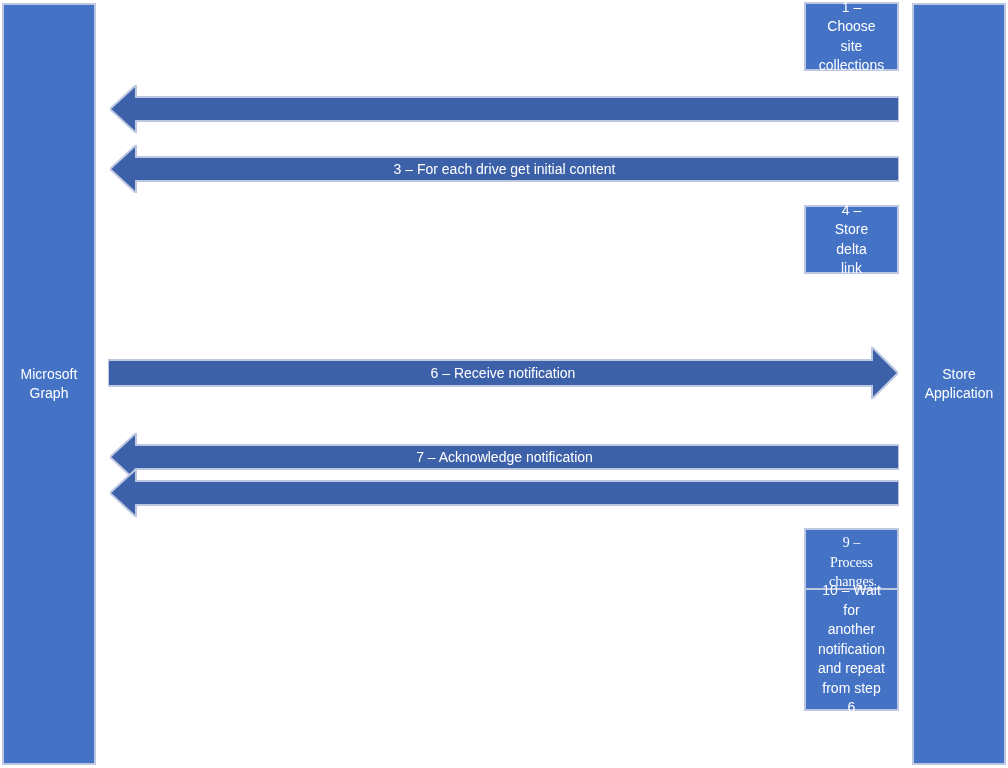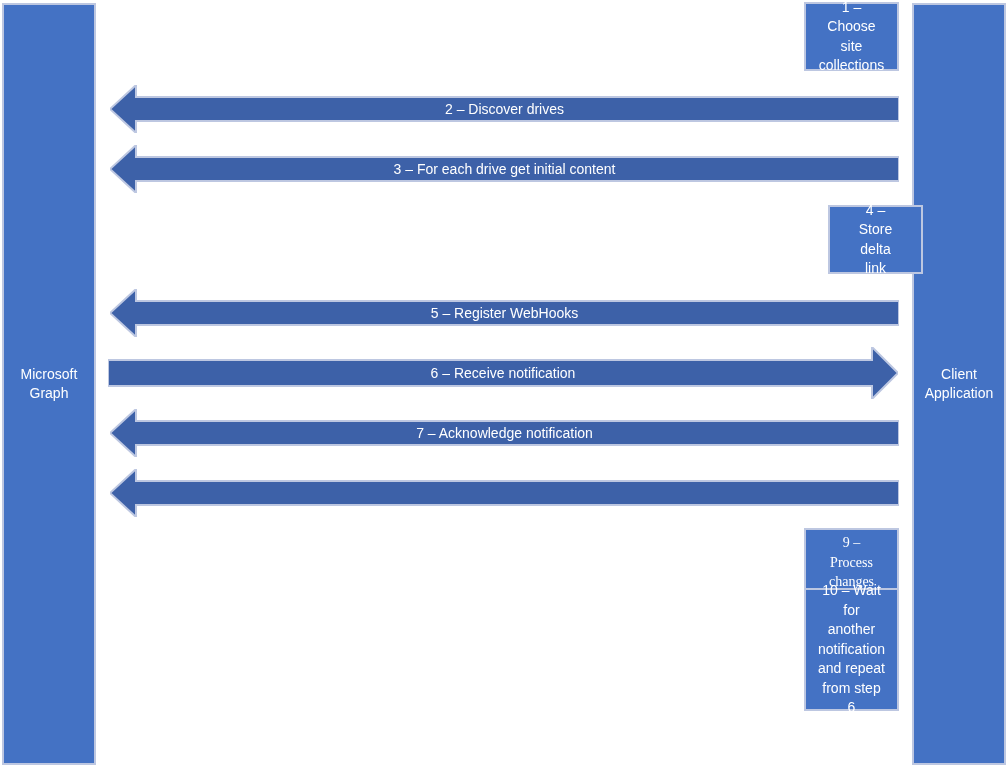--- a/index.html
+++ b/index.html
@@ -47,21 +47,21 @@
     color:var(--text);
     display:flex;
     align-items:center;
     justify-content:center;
     text-align:center;
     font-size:14px;
     line-height:19.5px;
     padding:18px;
   }
   .sbox-1{top:2px;height:69px;}
-  .sbox-4{top:205px;height:69px;margin-left:24px;}
+  .sbox-4{top:205px;height:69px;}
   .sbox-9{top:528px;height:69px;font-family:Liberation Serif, serif;}
   .sbox-10{top:588px;height:123px;}
   .arrow{position:absolute;}
   .arrow svg{position:absolute;left:0;top:0;display:block;}
   .arrow svg polygon{
     fill:var(--arrow-fill);
     stroke:var(--border);
     stroke-width:2;
   }
   .arrow .lbl{
@@ -72,65 +72,58 @@
     transform:translateY(-50%);
     text-align:center;
     color:var(--text);
     font-size:14px;
     white-space:nowrap;
   }
   .arrow-left{left:110px;width:789px;height:48px;}
   .arrow-2{top:85px;}
   .arrow-3{top:145px;}
   .arrow-5{top:289px;}
-  .arrow-7{top:409px;}
+  .arrow-7{top:433px;}
   .arrow-8{top:469px;}
   .arrow-6{left:108px;width:790px;height:52px;top:347px;}
 </style>
 </head>
 <body>
 
 <div class="canvas">
 
   <div class="bar bar-left">
     <div class="actor-label">Microsoft Graph</div>
   </div>
 
   <div class="bar bar-right">
-    <div class="actor-label">Client Application</div>
+    <div class="actor-label">Store Application</div>
   </div>
 
   <div class="sbox sbox-1">
     <div>1 – Choose site collections</div>
   </div>
 
   <div class="arrow arrow-left arrow-2">
     <svg width="789" height="48" viewBox="0 0 789 48">
       <polygon points="789,12 26,12 26,0 0,24 26,48 26,36 789,36"></polygon>
     </svg>
-    <div class="lbl">2 – Discover drives</div>
   </div>
 
   <div class="arrow arrow-left arrow-3">
     <svg width="789" height="48" viewBox="0 0 789 48">
       <polygon points="789,12 26,12 26,0 0,24 26,48 26,36 789,36"></polygon>
     </svg>
     <div class="lbl">3 – For each drive get initial content</div>
   </div>
 
   <div class="sbox sbox-4">
     <div>4 – Store delta link</div>
   </div>
 
-  <div class="arrow arrow-left arrow-5">
-    <svg width="789" height="48" viewBox="0 0 789 48">
-      <polygon points="789,12 26,12 26,0 0,24 26,48 26,36 789,36"></polygon>
-    </svg>
-    <div class="lbl">5 – Register WebHooks</div>
-  </div>
 
   <div class="arrow arrow-6">
     <svg width="790" height="52" viewBox="0 0 790 52">
       <polygon points="0,13 764,13 764,0 790,26 764,52 764,39 0,39"></polygon>
     </svg>
     <div class="lbl">6 – Receive notification</div>
   </div>
 
   <div class="arrow arrow-left arrow-7">
     <svg width="789" height="48" viewBox="0 0 789 48">

